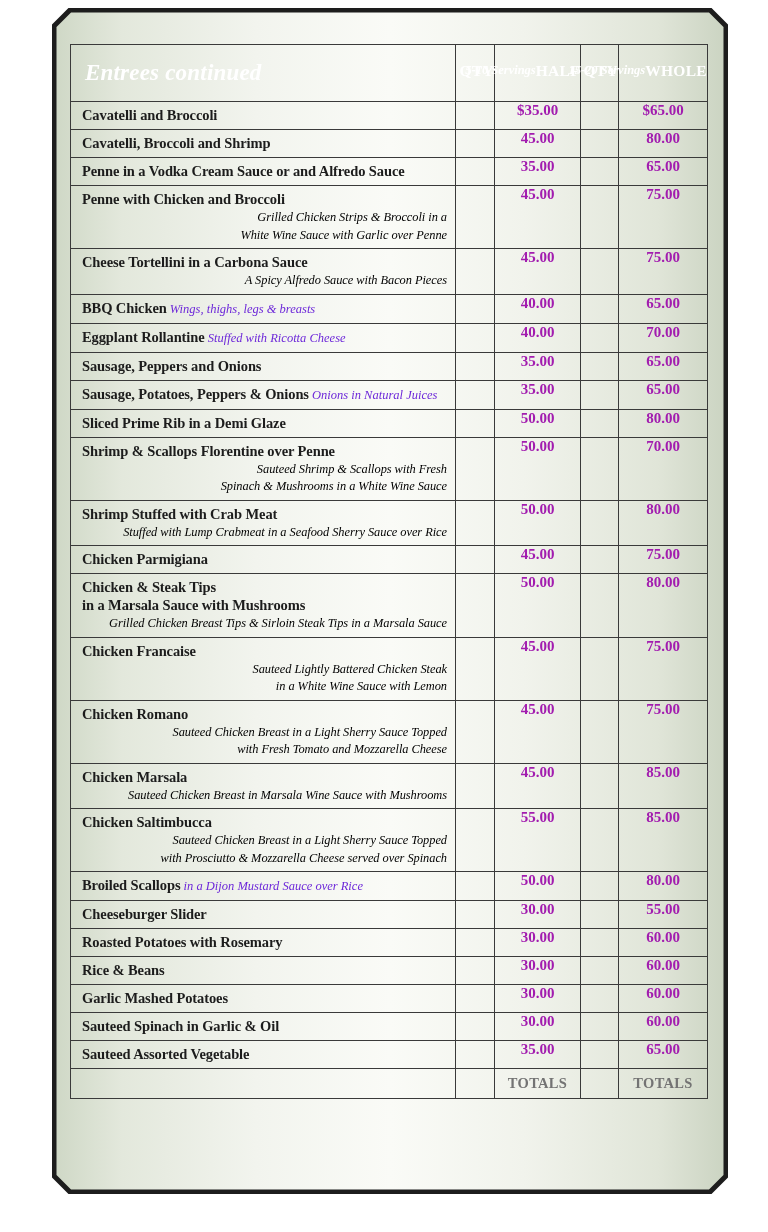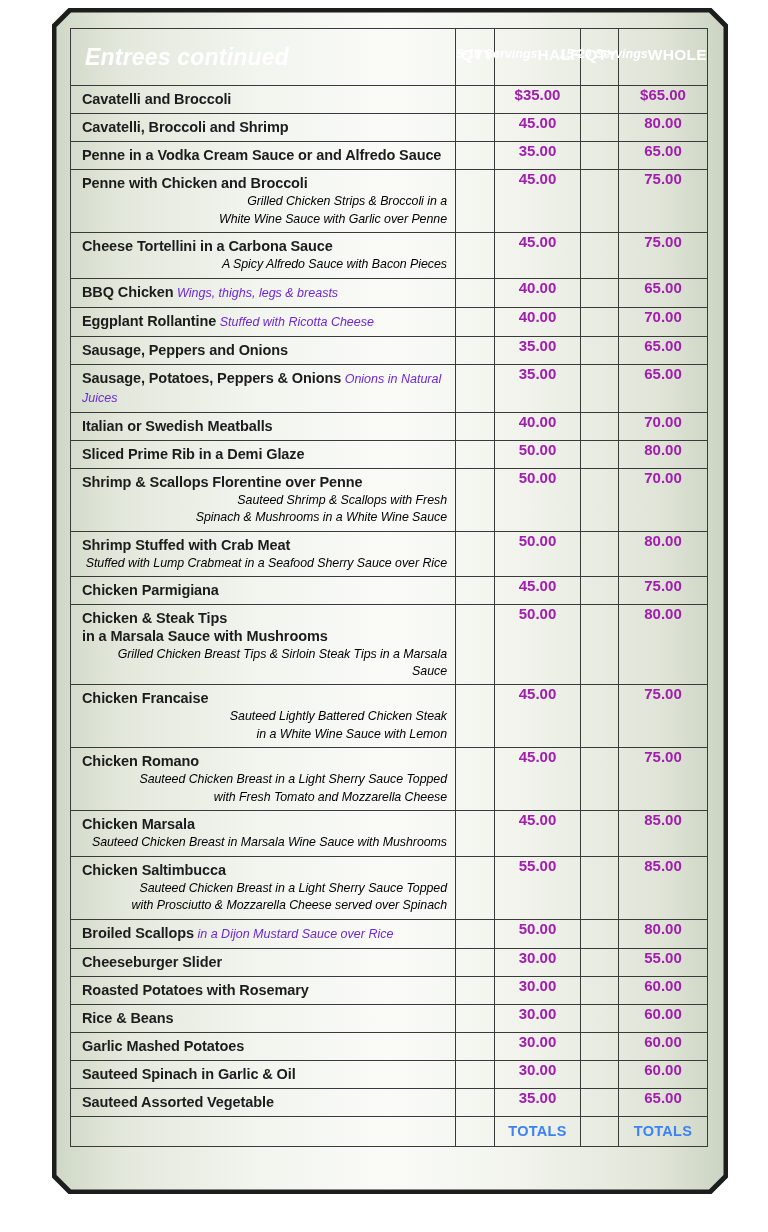--- a/index.html
+++ b/index.html
@@ -55,25 +55,26 @@
   #page-bevel polygon {
     fill: none;
     stroke: #1d1d1d;
     stroke-width: 5;
   }
 
   
   #menu-table {
     position: absolute;
     left: 70px;
-    top: 28px;
+    top: 44px;
     width: 637px;
     border-collapse: collapse;
     table-layout: fixed;
     background: transparent;
+    font-family: Liberation Serif, serif;
   }
   #menu-table td, #menu-table th {
     border: 1.5px solid #3a3a3a;
     padding: 0;
     vertical-align: top;
     background: transparent;
   }
 
   
   col.c-item  { width: 385px; }
@@ -165,21 +166,21 @@
     vertical-align: middle;
     padding-top: 0;
   }
   .qty-cell { background: transparent; }
 
   .totals-row td { height: 29px; }
   .totals-label {
     text-align: center;
     font-size: 14.5px;
     font-weight: bold;
-    color: #3b82f6;
+    color: #737373;
     line-height: 29px;
     letter-spacing: .3px;
   }
 </style>
 </head>
 <body>
 
 <div id="page-frame"></div>
 <svg id="page-bevel" viewBox="0 0 676 1186" preserveAspectRatio="none">
   <polygon points="18,2 658,2 674,18 674,1168 658,1184 18,1184 2,1168 2,18"></polygon>
@@ -321,31 +322,20 @@
           </div>
         </td>
         <td class="qty-cell"></td>
         <td class="price-cell">35.00</td>
         <td class="qty-cell"></td>
         <td class="price-cell">65.00</td>
       </tr>
       <tr>
         <td>
           <div class="item-cell">
-            <div class="item-name">Italian or Swedish Meatballs</div>
-          </div>
-        </td>
-        <td class="qty-cell"></td>
-        <td class="price-cell">40.00</td>
-        <td class="qty-cell"></td>
-        <td class="price-cell">70.00</td>
-      </tr>
-      <tr>
-        <td>
-          <div class="item-cell">
             <div class="item-name">Sliced Prime Rib in a Demi Glaze</div>
           </div>
         </td>
         <td class="qty-cell"></td>
         <td class="price-cell">50.00</td>
         <td class="qty-cell"></td>
         <td class="price-cell">80.00</td>
       </tr>
       <tr>
         <td>

